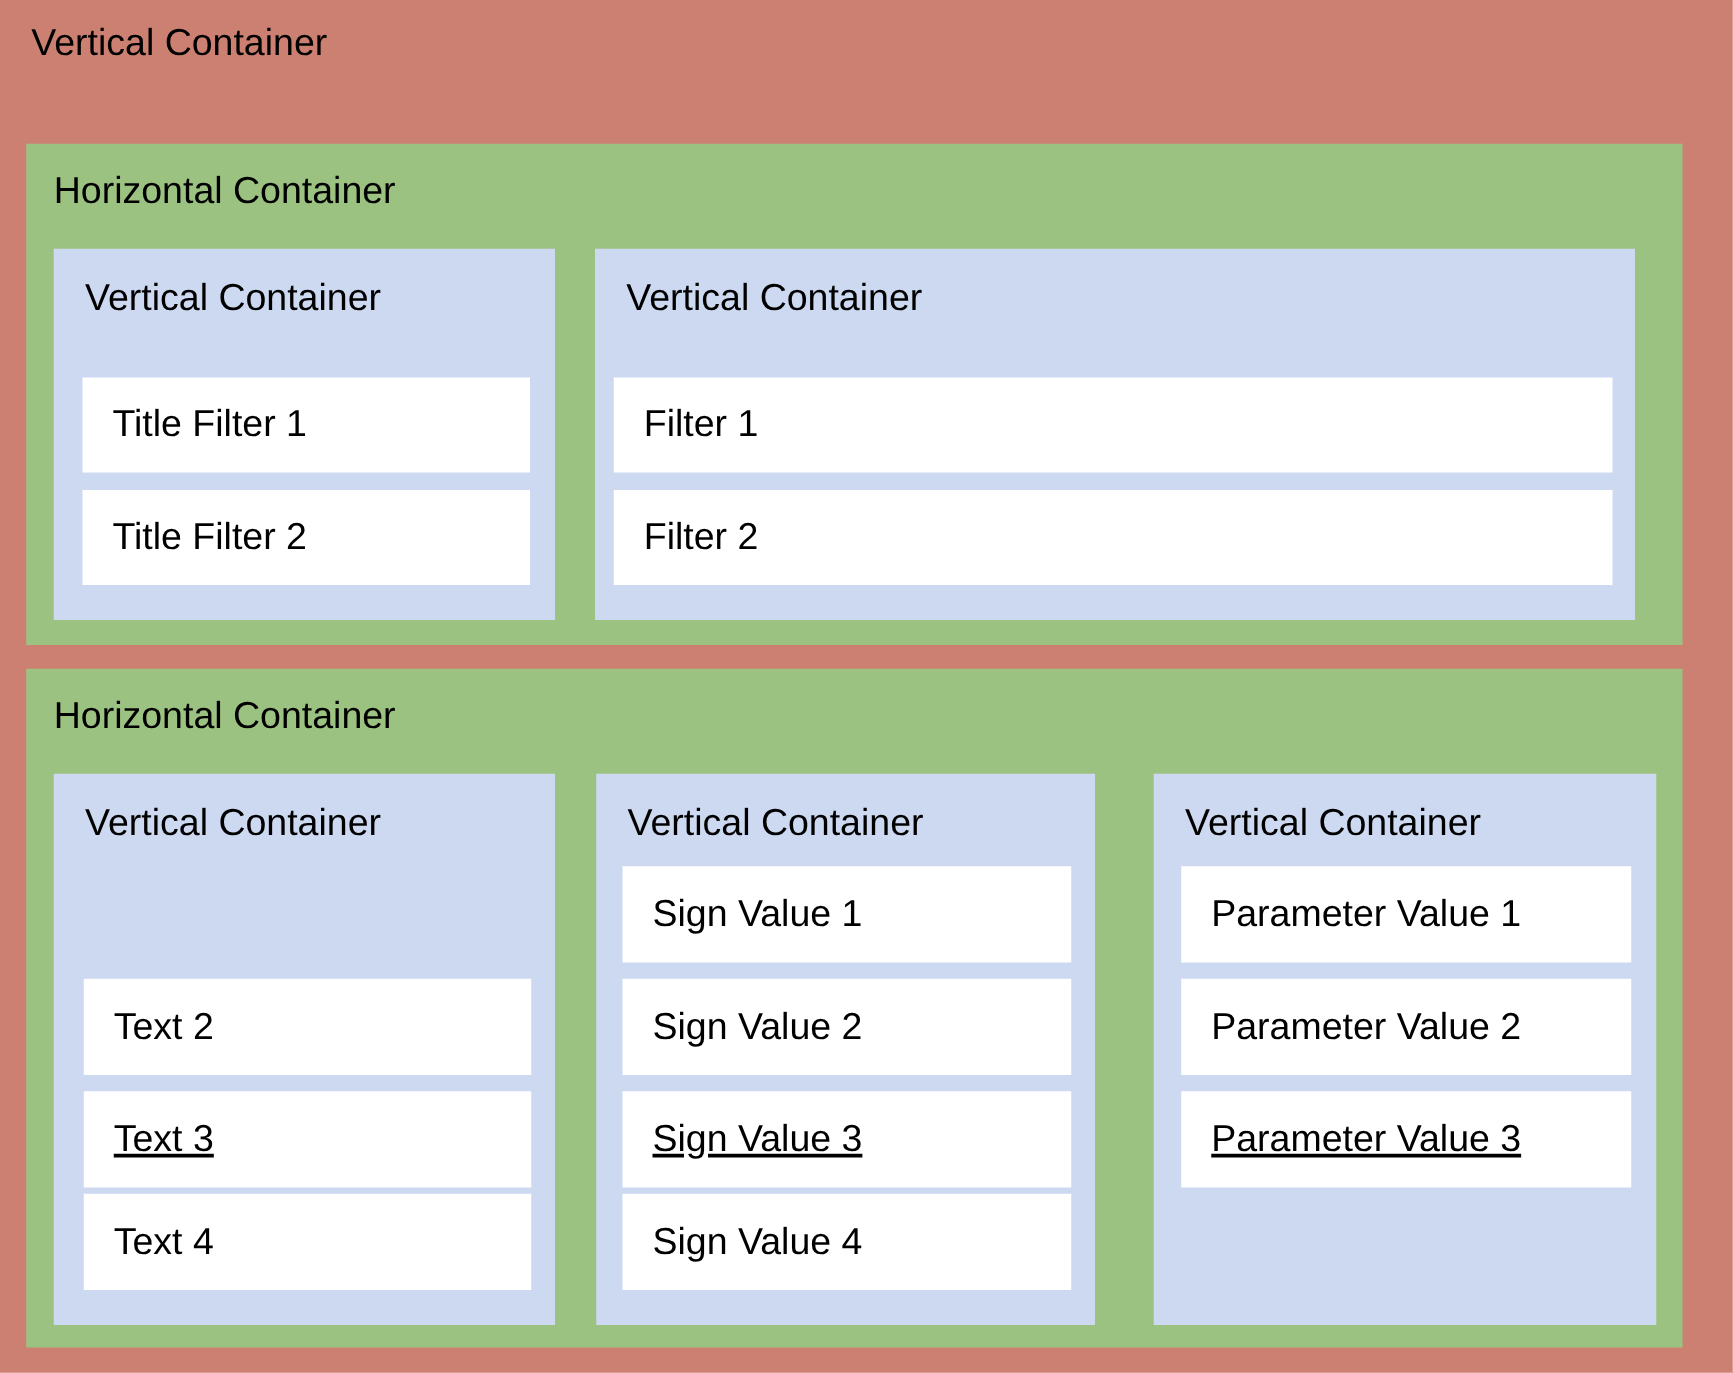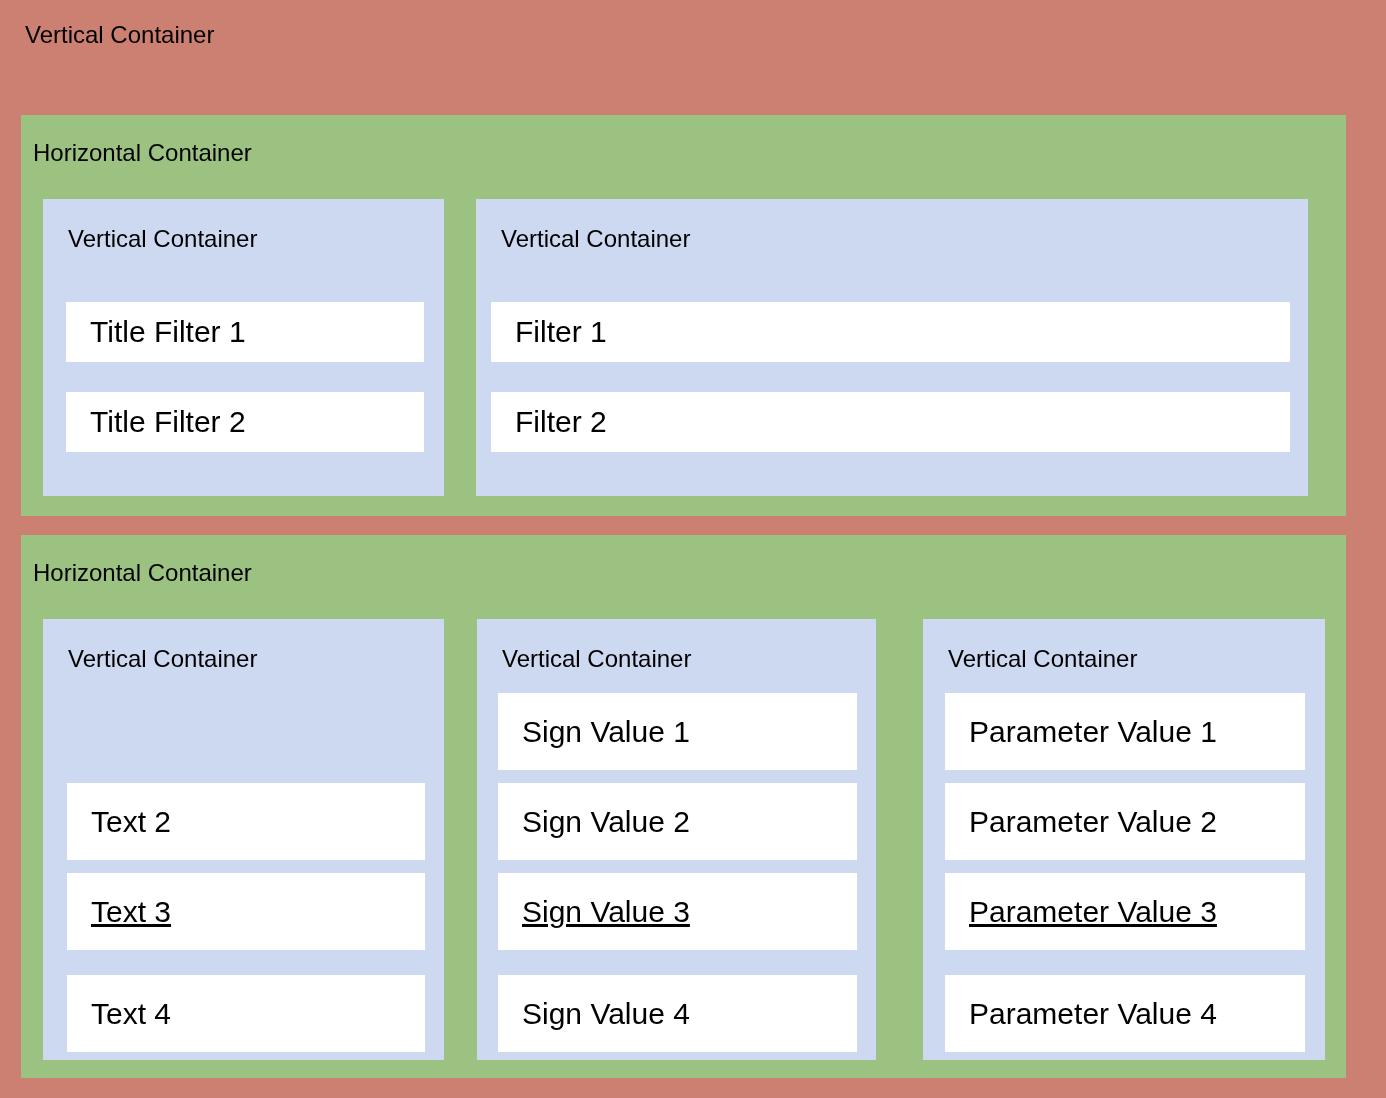--- a/index.html
+++ b/index.html
@@ -17,57 +17,57 @@
   }
   .canvas{
     position:relative;
     width:1386px;
     height:1098px;
     background:var(--outer);
     overflow:hidden;
   }
   .title{
     position:absolute;
-    font-size:24px;
+    font-size:30px;
     line-height:36px;
     white-space:nowrap;
     color:var(--text);
   }
   .outer-title{left:25px;top:17px;}
   .section{
     position:absolute;
     background:var(--section);
   }
-  .section-title{left:12px;top:20px;}
+  .section-title{left:22px;top:20px;}
   .col{
     position:absolute;
     background:var(--column);
   }
   .col-title{left:25px;top:22px;}
   .item{
     position:absolute;
     left:var(--il,22px);
     width:var(--iw,358px);
     background:var(--item);
     display:flex;
     align-items:center;
     padding-left:24px;
     box-sizing:border-box;
     font-size:30px;
     line-height:36px;
     white-space:nowrap;
   }
-  .g1col .item{height:60px;}
+  .g1col .item{height:76px;}
   .g1col .i1{top:103px;}
   .g1col .i2{top:193px;}
   .g2col .item{height:77px;}
   .g2col .i1{top:74px;}
   .g2col .i2{top:164px;padding-left:24px;}
   .g2col .i3{top:254px;text-decoration:underline;}
-  .g2col .i4{top:356px;}
+  .g2col .i4{top:336px;}
 </style>
 </head>
 <body>
 
 <div class="canvas">
 
   <div class="title outer-title">Vertical Container</div>
 
   <div class="section" style="left:21px;top:115px;width:1325px;height:401px;">
     <div class="title section-title">Horizontal Container</div>
@@ -101,17 +101,16 @@
       <div class="item i2">Sign Value 2</div>
       <div class="item i3">Sign Value 3</div>
       <div class="item i4">Sign Value 4</div>
     </div>
 
     <div class="col g2col" style="left:902px;top:84px;width:402px;height:441px;--il:22px;--iw:360px;">
       <div class="title col-title">Vertical Container</div>
       <div class="item i1">Parameter Value 1</div>
       <div class="item i2">Parameter Value 2</div>
       <div class="item i3">Parameter Value 3</div>
-      <div class="item i4">Parameter Value 4</div>
     </div>
   </div>
 
 </div>
 
 </body></html>

